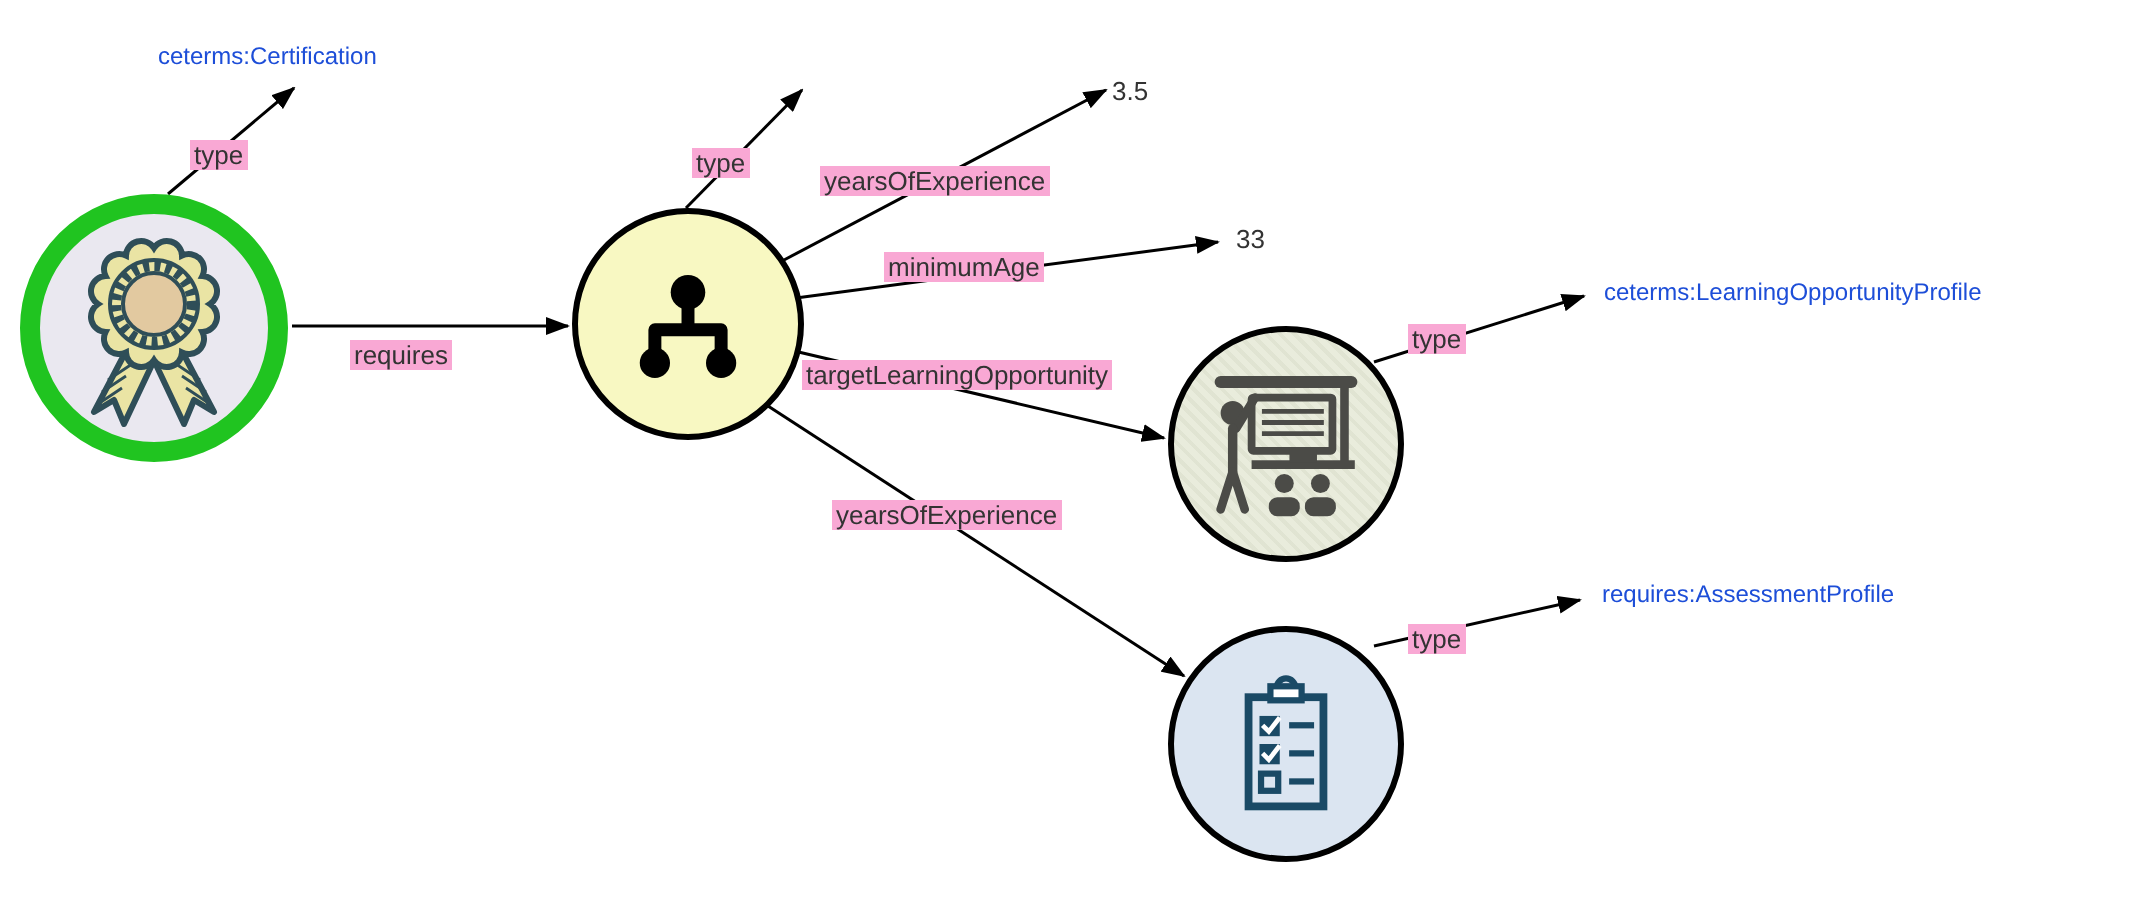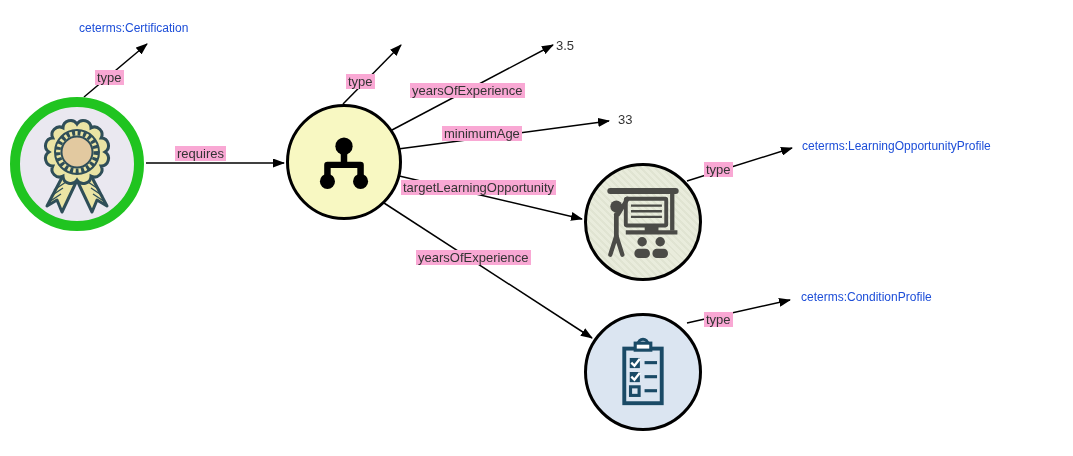--- a/index.html
+++ b/index.html
@@ -52,35 +52,35 @@
       <line x1="392" y1="130" x2="553" y2="45" marker-end="url(#arrowhead)"></line>
       <line x1="398" y1="149" x2="609" y2="121" marker-end="url(#arrowhead)"></line>
       <line x1="395" y1="175" x2="582" y2="219" marker-end="url(#arrowhead)"></line>
       <line x1="384" y1="203" x2="592" y2="338" marker-end="url(#arrowhead)"></line>
       <line x1="687" y1="181" x2="792" y2="148" marker-end="url(#arrowhead)"></line>
       <line x1="687" y1="323" x2="790" y2="300" marker-end="url(#arrowhead)"></line>
     </g>
   </svg>
 
   <div class="edge-label" style="left:95px; top:70px;">type</div>
-  <div class="edge-label" style="left:175px; top:146px;text-align:center;">requires</div>
+  <div class="edge-label" style="left:175px; top:170px;text-align:center;">requires</div>
   <div class="edge-label" style="left:346px; top:74px;">type</div>
   <div class="edge-label" style="left:410px; top:83px;">yearsOfExperience</div>
   <div class="edge-label" style="left:442px; top:126px;">minimumAge</div>
   <div class="edge-label" style="left:401px; top:180px;">targetLearningOpportunity</div>
   <div class="edge-label" style="left:416px; top:250px;">yearsOfExperience</div>
   <div class="edge-label" style="left:704px; top:162px;">type</div>
   <div class="edge-label" style="left:704px; top:312px;">type</div>
 
   <div class="value-label" style="left:556px; top:38px;">3.5</div>
   <div class="value-label" style="left:618px; top:112px;">33</div>
 
   <div class="type-label" style="left:79px;  top:21px;">ceterms:Certification</div>
   <div class="type-label" style="left:802px; top:139px;">ceterms:LearningOpportunityProfile</div>
-  <div class="type-label" style="left:801px; top:290px;">ceterms:ConditionProfile</div>
+  <div class="type-label" style="left:801px; top:290px;">requires:AssessmentProfile</div>
 
   <div class="node node-certification">
     <svg width="112" height="112" viewBox="0 0 112 112">
 
       <g fill="#eae4a4" stroke="#2f4e58" stroke-width="3" stroke-linejoin="round">
         <path d="M46,60 L26,98 L36,92 L41,104 L58,68 Z"></path>
         <path d="M66,60 L86,98 L76,92 L71,104 L54,68 Z"></path>
       </g>
       <g stroke="#2f4e58" stroke-width="1.4">
         <path d="M33,82 L45,74 M30,88 L42,80 M28,94 L40,86"></path>

